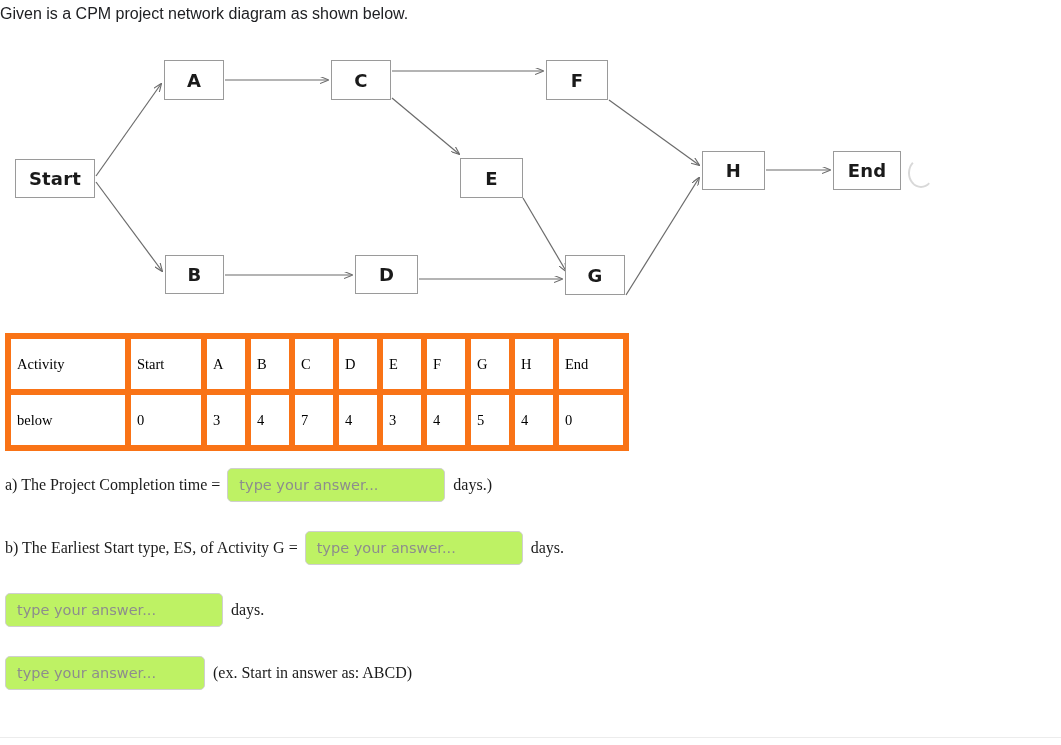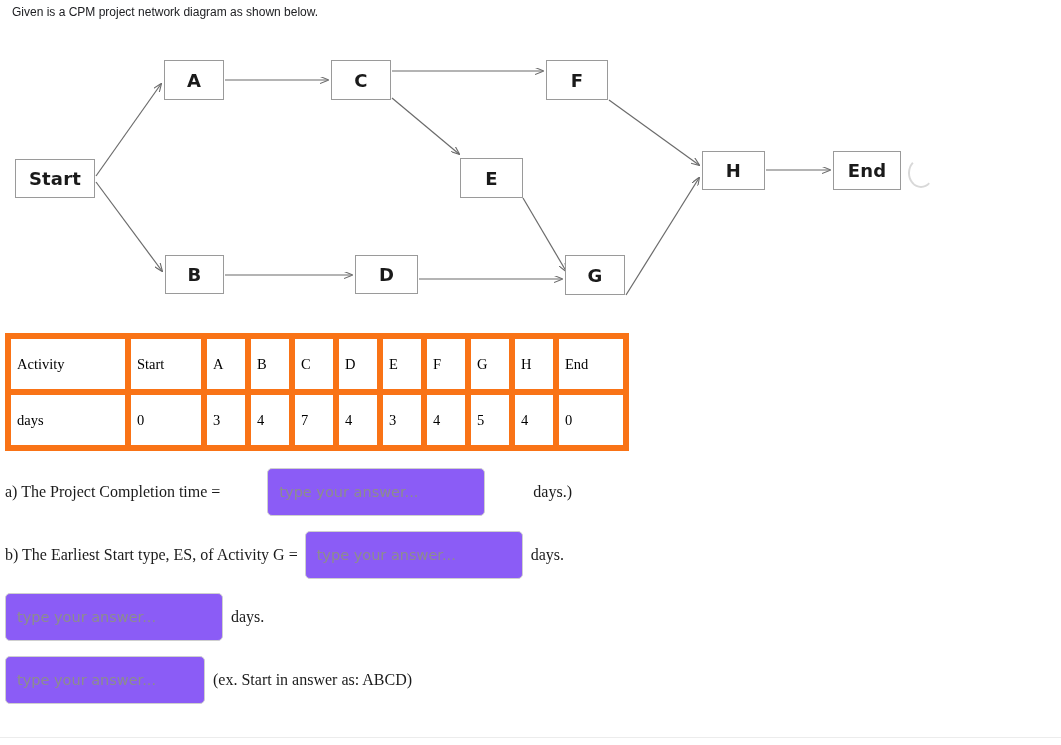--- a/index.html
+++ b/index.html
@@ -12,24 +12,24 @@
     height: 745px;
     position: relative;
     overflow: hidden;
     font-family: "Liberation Serif", serif;
     color: #222222;
   }
 
   
   #intro-text {
     position: absolute;
-    left: 12px;
+    left: 0;
     top: 5px;
     font-family: "Liberation Sans", sans-serif;
-    font-size: 12px;
+    font-size: 16px;
     color: #202124;
     white-space: nowrap;
   }
 
   
   #diagram {
     position: absolute;
     left: 0;
     top: 40px;
     width: 1061px;
@@ -84,33 +84,33 @@
     white-space: nowrap;
     font-family: "Liberation Serif", serif;
     font-size: 16px;
     color: #1b1b1b;
   }
   .q-label { margin-right: 7px; }
   .q-suffix { margin-left: 8px; }
 
   .answer-input {
     box-sizing: border-box;
-    height: 48px;
+    height: 34px;
     border: 1px solid #cfcfcf;
     border-radius: 5px;
-    background: #8b5cf6;
+    background: #bef264;
     font-family: "DejaVu Sans", sans-serif;
     font-size: 14.5px;
     color: #2b2b2b;
     padding: 0 11px;
     outline: none;
   }
   .answer-input::placeholder { color: #8d8d8d; opacity: 1; }
 
-  #q-a { top: 468px; gap: 40px; }
+  #q-a { top: 468px; }
   #q-b { top: 531px; }
   #q-c { top: 593px; }
   #q-d { top: 656px; }
 
   #q-a .answer-input { width: 218px; }
   #q-b .answer-input { width: 218px; }
   #q-c .answer-input { width: 218px; }
   #q-d .answer-input { width: 200px; }
 
   
@@ -197,21 +197,21 @@
       <td class="col-act">B</td>
       <td class="col-act">C</td>
       <td class="col-act">D</td>
       <td class="col-act">E</td>
       <td class="col-act">F</td>
       <td class="col-act">G</td>
       <td class="col-act">H</td>
       <td class="col-end">End</td>
     </tr>
     <tr>
-      <td class="col-label">days</td>
+      <td class="col-label">below</td>
       <td class="col-start">0</td>
       <td class="col-act">3</td>
       <td class="col-act">4</td>
       <td class="col-act">7</td>
       <td class="col-act">4</td>
       <td class="col-act">3</td>
       <td class="col-act">4</td>
       <td class="col-act">5</td>
       <td class="col-act">4</td>
       <td class="col-end">0</td>

